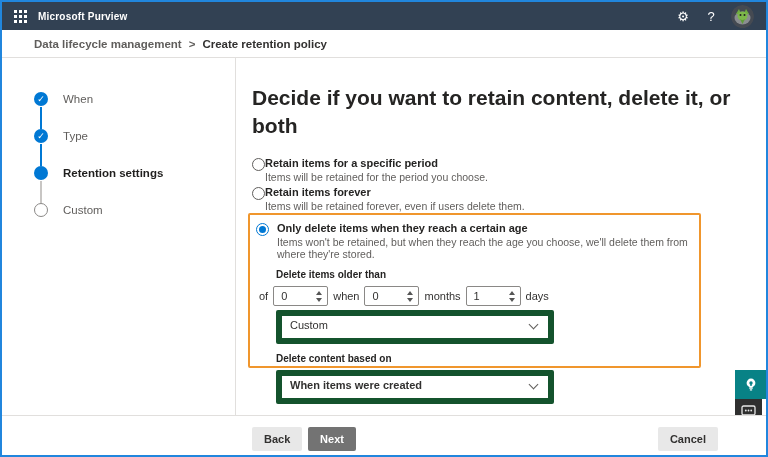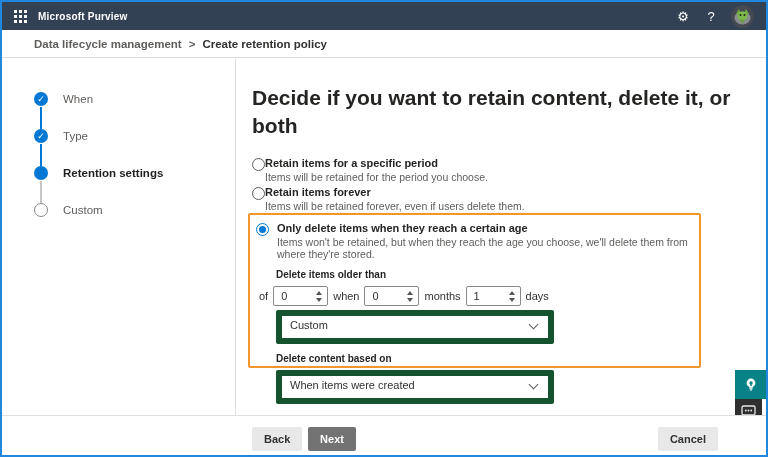--- a/index.html
+++ b/index.html
@@ -64,21 +64,21 @@
   .tri-up { width:0; height:0; border-left:3px solid transparent; border-right:3px solid transparent;
             border-bottom:4px solid #555; }
   .tri-down { width:0; height:0; border-left:3px solid transparent; border-right:3px solid transparent;
             border-top:4px solid #555; }
   .dropdown { position:relative; width:278px; height:34px; border:6px solid #14532d; border-radius:2px;
               background:#fff; font-size:11px; color:#323130; line-height:19px; padding-left:8px;
               cursor:pointer; }
   .dropdown .chev { position:absolute; right:11px; top:5px; width:7px; height:7px;
               border-right:1px solid #605e5c; border-bottom:1px solid #605e5c; transform:rotate(45deg); }
   .dd-custom { margin:4px 0 0 20px; }
-  .dd-basis  { margin:0 0 0 20px; }
+  .dd-basis  { margin:0 0 0 20px;font-weight:bold; }
 
   
   .widget-teal { position:absolute; right:0; top:368px; width:31px; height:29px; background:#088286;
                  display:flex; align-items:center; justify-content:center; cursor:pointer; }
   .widget-dark { position:absolute; right:4px; top:397px; width:27px; height:26px; background:#2f2f2f;
                  display:flex; align-items:center; justify-content:center; cursor:pointer; }
 
   
   .footer { position:absolute; left:0; right:0; top:413px; bottom:0; background:#fff;
             border-top:1px solid #e1dfdd;padding-left:45px; }

